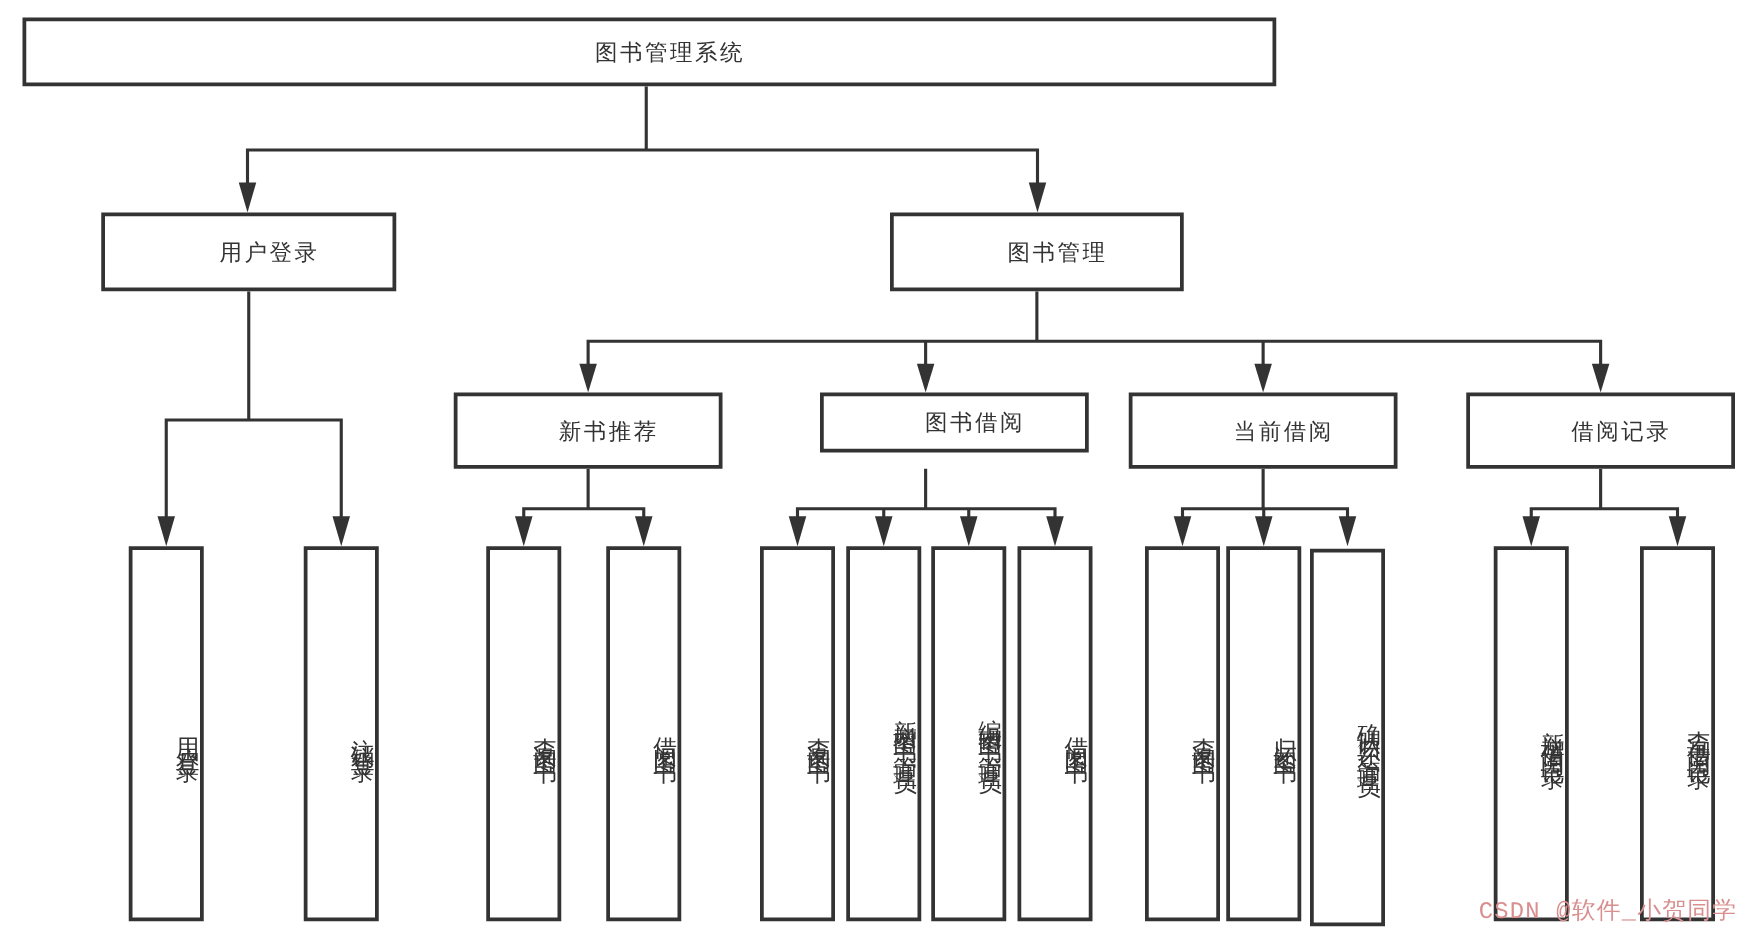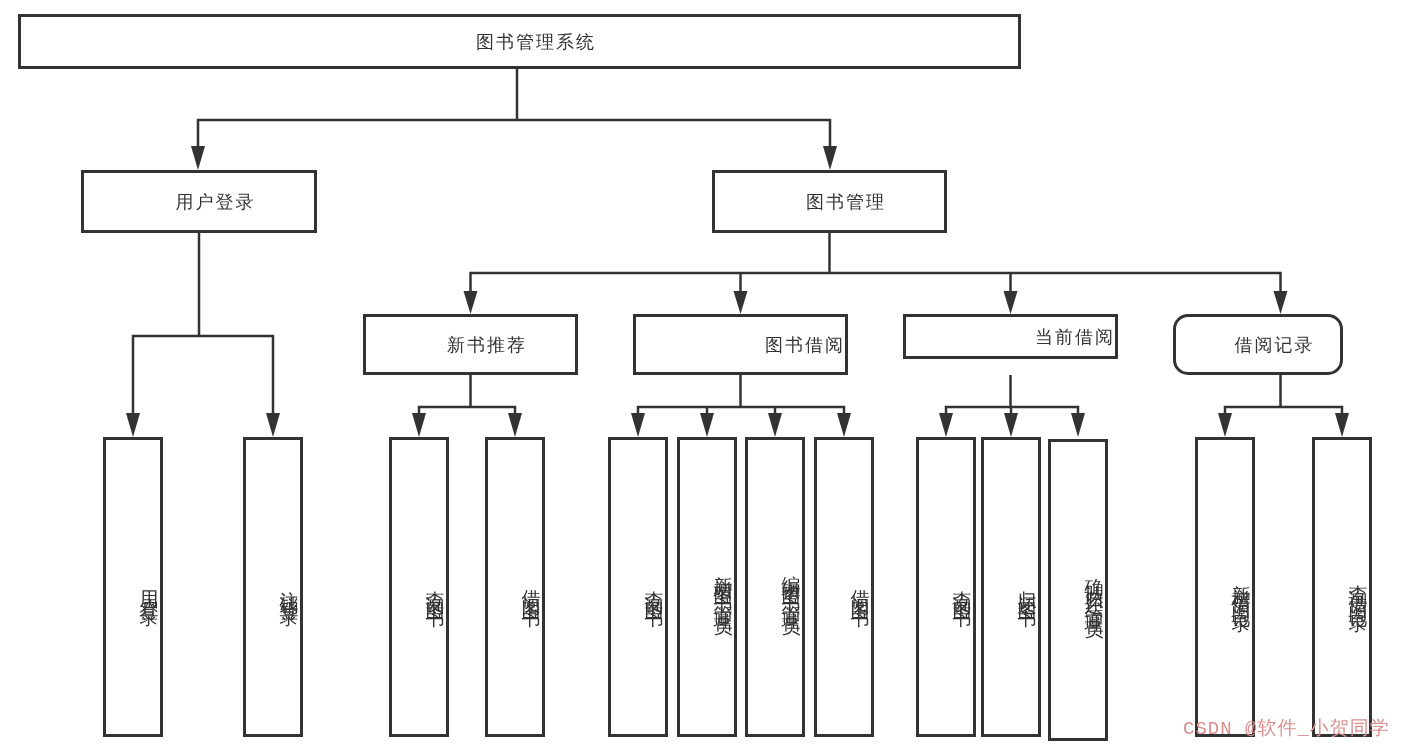--- a/index.html
+++ b/index.html
@@ -97,27 +97,27 @@
   <div class="node" style="left:81px; top:170px; width:236px; height:63px;">
     <span class="lbl">用户登录</span>
   </div>
   <div class="node" style="left:712px; top:170px; width:235px; height:63px;justify-content:center;">
     <span class="lbl">图书管理</span>
   </div>
 
   <div class="node" style="left:363px; top:314px; width:215px; height:61px;justify-content:center;">
     <span class="lbl">新书推荐</span>
   </div>
-  <div class="node" style="left:633px; top:314px; width:215px; height:61px;justify-content:flex-end;">
+  <div class="node" style="left:656px; top:314px; width:215px; height:48px;">
     <span class="lbl">图书借阅</span>
   </div>
-  <div class="node" style="left:903px; top:314px; width:215px; height:45px;justify-content:flex-end;">
+  <div class="node" style="left:903px; top:314px; width:215px; height:61px;">
     <span class="lbl">当前借阅</span>
   </div>
-  <div class="node" style="left:1173px; top:314px; width:170px; height:61px;border-radius:15px;">
+  <div class="node" style="left:1173px; top:314px; width:215px; height:61px;">
     <span class="lbl">借阅记录</span>
   </div>
 
   <div class="node leaf" style="left:103px;">
     <span class="lbl">用户登录</span>
   </div>
   <div class="node leaf" style="left:243px;">
     <span class="lbl">注销登录</span>
   </div>
 

